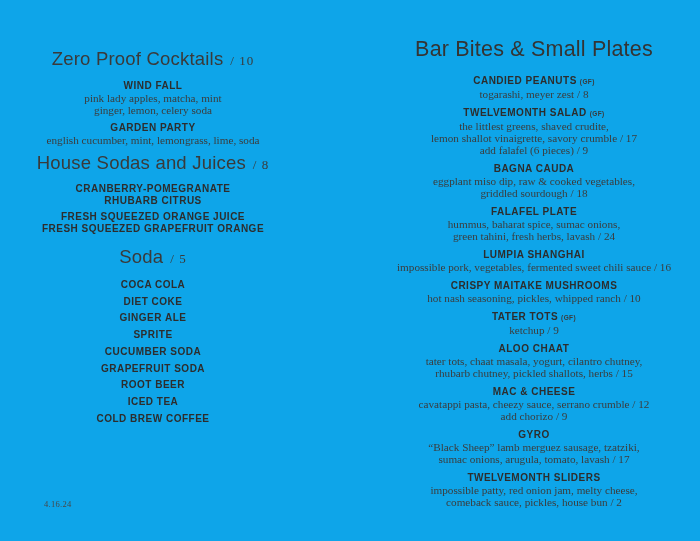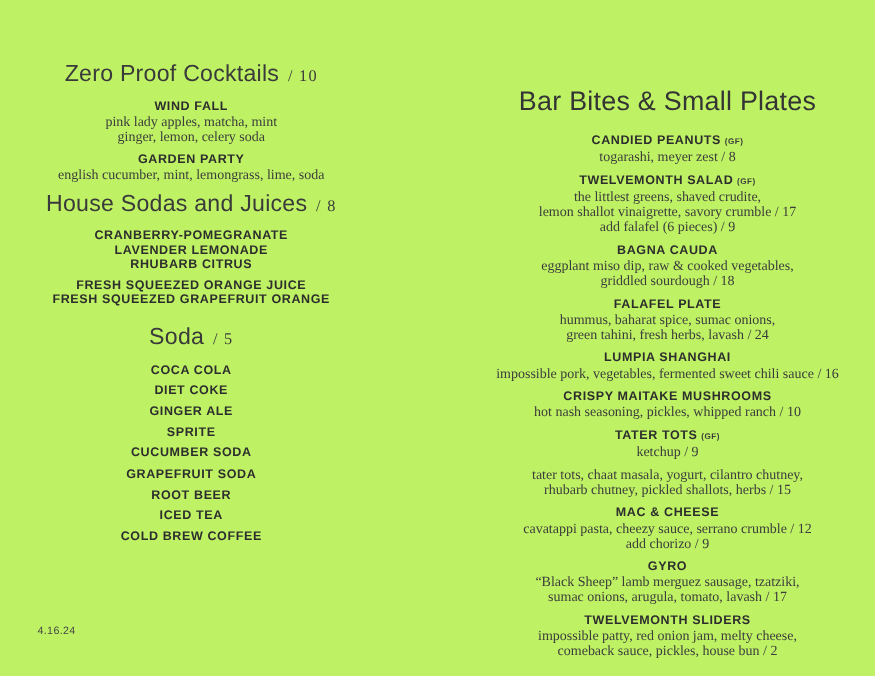--- a/index.html
+++ b/index.html
@@ -4,33 +4,33 @@
 <style>
   * { box-sizing: border-box; margin: 0; padding: 0; }
   html, body { width: 700px; height: 541px; }
   body {
     background: #ffffff;
     font-family: "Liberation Sans", sans-serif;
     position: relative;
     overflow: hidden;
     color: #333;
   }
-  .page { position: absolute; inset: 0; background: #bef264; }
+  .page { position: absolute; inset: 0; background: #0ea5e9; }
 
   .col { position: absolute; text-align: center; }
   #left-col  { left: 33px;  top: 48px; width: 240px; }
   #right-col { left: 390px; top: 36px; width: 288px; }
 
   .menu-heading {
     font-weight: 400;
     color: #3a3a3a;
     letter-spacing: 0.2px;
   }
   #left-col .menu-heading  { font-size: 18.5px; line-height: 22px; margin-bottom: 7px; }
-  #right-col .menu-heading { font-size: 21.5px; line-height: 26px; margin-bottom: 12px; color: #343434; margin-top: 32px; }
+  #right-col .menu-heading { font-size: 21.5px; line-height: 26px; margin-bottom: 12px; color: #343434; }
 
   .heading-price {
     font-family: "Liberation Serif", serif;
     font-size: 13px;
     margin-left: 7px;
     letter-spacing: 1px;
     color: #3a3a3a;
   }
   .heading-price:empty { display: none; }
 
@@ -68,25 +68,26 @@
   .sec-1 .menu-heading { margin-bottom: 2px; }
   .sec-1 .entry-name { line-height: 11.5px; text-align: center; }
   .sec-1 .group + .group { margin-top: 5px; }
 
   .sec-2 { margin-top: 12px; }
   .sec-2 .menu-heading { margin-bottom: 4px; }
   .sec-2 .entry-name { line-height: 16.7px; }
 
   .date {
     position: absolute;
-    left: 30px;
+    left: 44px;
     top: 499px;
     font-size: 8.5px;
     letter-spacing: 0.3px;
     color: #474747;
+    font-family: Liberation Serif, serif;
   }
 </style>
 </head>
 <body>
 
 <div class="page">
   <div class="col" id="left-col">
       <section class="menu-section sec-0">
     <h2 class="menu-heading"><span class="heading-text">Zero Proof Cocktails</span><span class="heading-price">/ 10</span></h2>
     <div class="groups">
@@ -106,24 +107,20 @@
   </div>
           </div>
         </div>
   </section>
       <section class="menu-section sec-1">
     <h2 class="menu-heading"><span class="heading-text">House Sodas and Juices</span><span class="heading-price">/ 8</span></h2>
     <div class="groups">
           <div class="group">
             <div class="entry">
     <h3 class="entry-name"><span class="entry-name-text">CRANBERRY-POMEGRANATE</span></h3>
-    <div class="entry-lines"></div>
-  </div>
-            <div class="entry">
-    <h3 class="entry-name"><span class="entry-name-text">LAVENDER LEMONADE</span></h3>
     <div class="entry-lines"></div>
   </div>
             <div class="entry">
     <h3 class="entry-name"><span class="entry-name-text">RHUBARB CITRUS</span></h3>
     <div class="entry-lines"></div>
   </div>
           </div>
           <div class="group">
             <div class="entry">
     <h3 class="entry-name"><span class="entry-name-text">FRESH SQUEEZED ORANGE JUICE</span></h3>
@@ -223,20 +220,21 @@
             <p class="entry-desc">hot nash seasoning, pickles, whipped ranch / 10</p>
           </div>
   </div>
         <div class="entry">
     <h3 class="entry-name"><span class="entry-name-text">TATER TOTS</span><span class="entry-tag">(GF)</span></h3>
     <div class="entry-lines">
             <p class="entry-desc">ketchup / 9</p>
           </div>
   </div>
         <div class="entry">
+    <h3 class="entry-name"><span class="entry-name-text">ALOO CHAAT</span></h3>
     <div class="entry-lines">
             <p class="entry-desc">tater tots, chaat masala, yogurt, cilantro chutney,</p>
             <p class="entry-desc">rhubarb chutney, pickled shallots, herbs / 15</p>
           </div>
   </div>
         <div class="entry">
     <h3 class="entry-name"><span class="entry-name-text">MAC &amp; CHEESE</span></h3>
     <div class="entry-lines">
             <p class="entry-desc">cavatappi pasta, cheezy sauce, serrano crumble / 12</p>
             <p class="entry-desc">add chorizo / 9</p>

